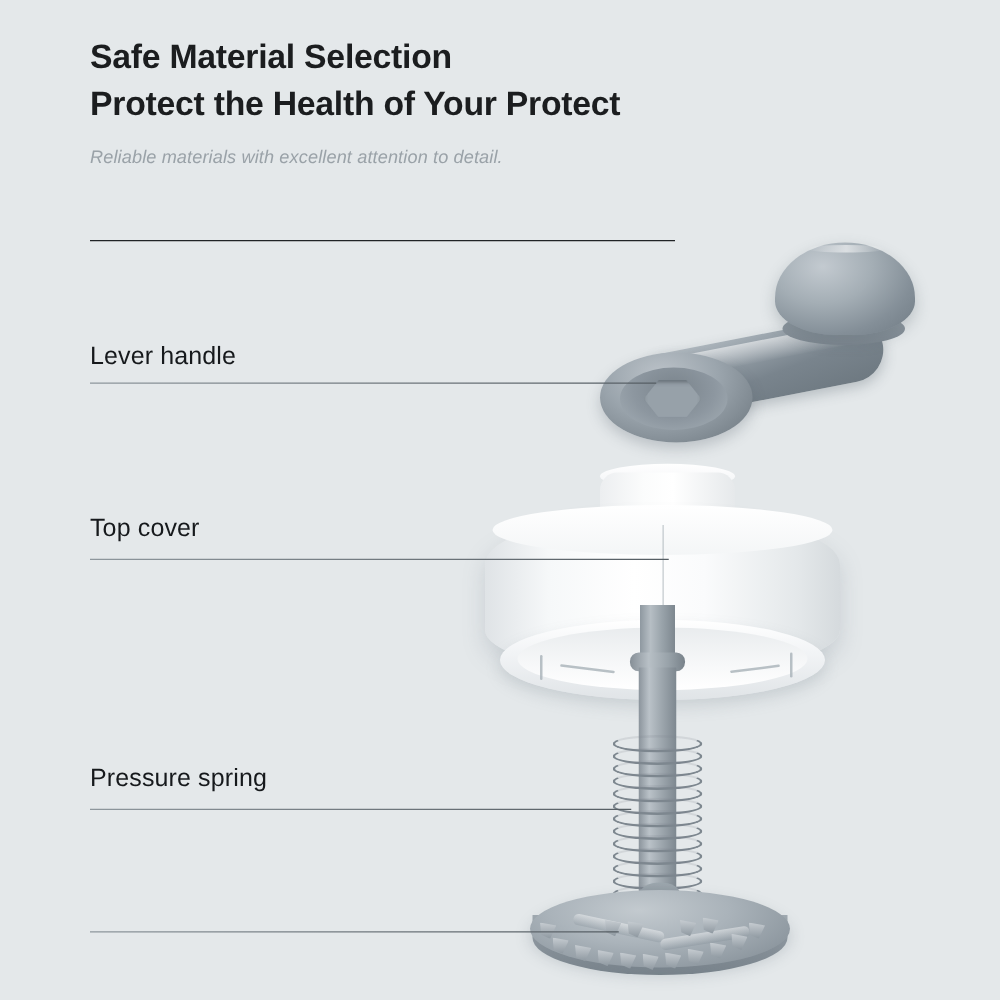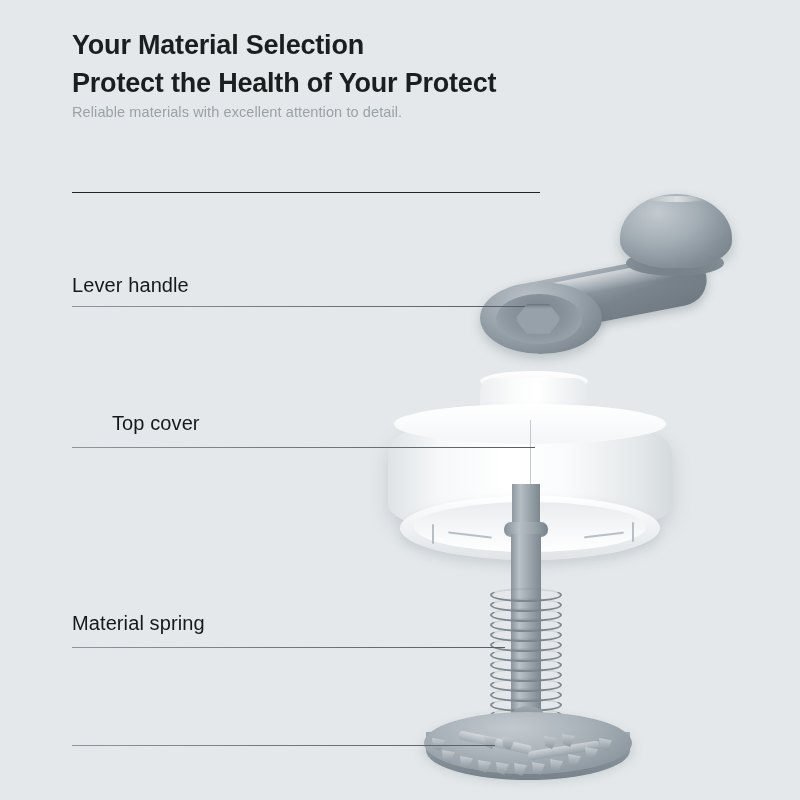--- a/index.html
+++ b/index.html
@@ -30,25 +30,27 @@
   }
   .title-line {
     font-size: 27px;
     font-weight: 700;
     color: #1b1d1f;
     letter-spacing: -0.2px;
     line-height: 38px;
     white-space: nowrap;
   }
   .subtitle {
+    margin-top: 14px;
     font-size: 14.5px;
     color: #9aa2a8;
     line-height: 20px;
     letter-spacing: 0.1px;
     white-space: nowrap;
+    font-style: italic;
   }
   .header-rule {
     position: absolute;
     left: 72px;
     top: 192px;
     width: 468px;
     height: 1px;
     background: #202326;
   }
 
@@ -338,21 +340,21 @@
     border-radius: 50%;
     background: linear-gradient(to bottom, #9da7ae, #828c94);
   }
 </style>
 </head>
 <body>
 
 <div id="infographic">
 
   <div class="header">
-    <div class="title-line">Your Material Selection</div>
+    <div class="title-line">Safe Material Selection</div>
     <div class="title-line">Protect the Health of Your Protect</div>
     <div class="subtitle">Reliable materials with excellent attention to detail.</div>
   </div>
   <div class="header-rule"></div>
 
   <div class="stage">
 
     <div class="lever-group">
       <div class="lever-arm"></div>
       <div class="lever-arm-hi"></div>
@@ -420,25 +422,25 @@
       <div class="tooth" style="left:138px; top:28px;"></div>
     </div>
 
   </div>
 
   <div class="callout" style="top:272px;">
     <div class="callout-label">Lever handle</div>
   </div>
   <div class="leader" style="top:306px; width:453px;"></div>
 
-  <div class="callout" style="top:410px;margin-left:40px;">
+  <div class="callout" style="top:410px;">
     <div class="callout-label">Top cover</div>
   </div>
   <div class="leader" style="top:447px; width:463px;"></div>
 
   <div class="callout" style="top:610px;">
-    <div class="callout-label">Material spring</div>
+    <div class="callout-label">Pressure spring</div>
   </div>
   <div class="leader" style="top:647px; width:433px;"></div>
 
   <div class="leader" style="top:745px; width:423px;"></div>
 
 </div>
 
 </body></html>

